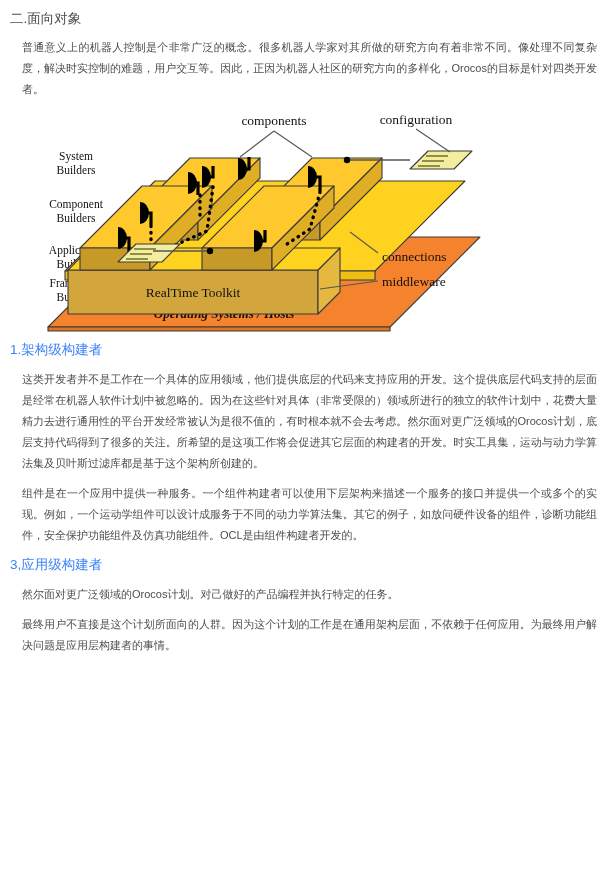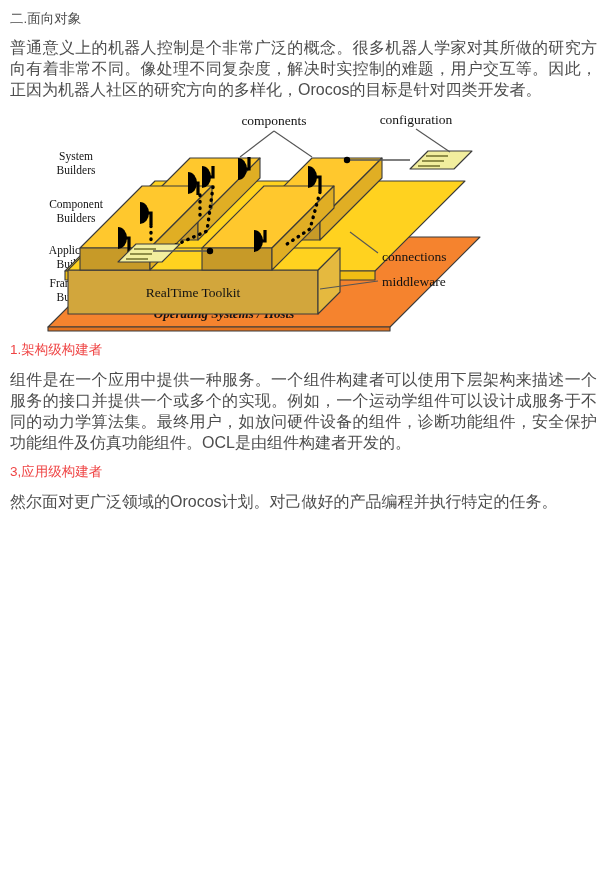--- a/index.html
+++ b/index.html
@@ -22,31 +22,31 @@
     padding: 9px 10px 0 10px;
   }
   .heading {
     font-size: 13.5px;
     line-height: 20px;
     color: #4d4d4d;
     margin: 0 0 8px 0;
     font-weight: 400;
   }
   .para {
-    font-size: 16px;
+    font-size: 11px;
     line-height: 21px;
     color: #4d4d4d;
-    margin: 0 0 9px 0;
+    margin: 0 0 9px 12px;
     text-align: justify;
     text-justify: inter-character;
   }
   .sec-head {
     font-size: 13.5px;
     line-height: 20px;
-    color: #ef4444;
+    color: #3b82f6;
     margin: 0 0 9px 0;
   }
 
   
   .figure {
     position: relative;
     width: 587px;
     height: 225px;
     margin: 2px 0 6px 0;
   }
@@ -209,20 +209,22 @@
 
       <path class="lead" d="M368,144 L340,123"></path>
       <text class="lbl" x="372" y="152">connections</text>
 
       <path class="lead" d="M368,172 L310,180"></path>
       <text class="lbl" x="372" y="177">middleware</text>
     </svg>
   </div>
 
   <div class="sec-head">1.架构级构建者</div>
-
-  <p class="para">组件是在一个应用中提供一种服务。一个组件构建者可以使用下层架构来描述一个服务的接口并提供一个或多个的实现。例如，一个运动学组件可以设计成服务于不同的动力学算法集。最终用户，如放问硬件设备的组件，诊断功能组件，安全保护功能组件及仿真功能组件。OCL是由组件构建者开发的。</p>
+  <p class="para">这类开发者并不是工作在一个具体的应用领域，他们提供底层的代码来支持应用的开发。这个提供底层代码支持的层面是经常在机器人软件计划中被忽略的。因为在这些针对具体（非常受限的）领域所进行的独立的软件计划中，花费大量精力去进行通用性的平台开发经常被认为是很不值的，有时根本就不会去考虑。然尔面对更广泛领域的Orocos计划，底层支持代码得到了很多的关注。所希望的是这项工作将会促进其它层面的构建者的开发。时实工具集，运动与动力学算法集及贝叶斯过滤库都是基于这个架构所创建的。</p>
+
+  <p class="para">组件是在一个应用中提供一种服务。一个组件构建者可以使用下层架构来描述一个服务的接口并提供一个或多个的实现。例如，一个运动学组件可以设计成服务于不同的动力学算法集。其它的例子，如放问硬件设备的组件，诊断功能组件，安全保护功能组件及仿真功能组件。OCL是由组件构建者开发的。</p>
 
   <div class="sec-head">3,应用级构建者</div>
 
   <p class="para">然尔面对更广泛领域的Orocos计划。对己做好的产品编程并执行特定的任务。</p>
+  <p class="para">最终用户不直接是这个计划所面向的人群。因为这个计划的工作是在通用架构层面，不依赖于任何应用。为最终用户解决问题是应用层构建者的事情。</p>
 
 </div>
 
 </body></html>

